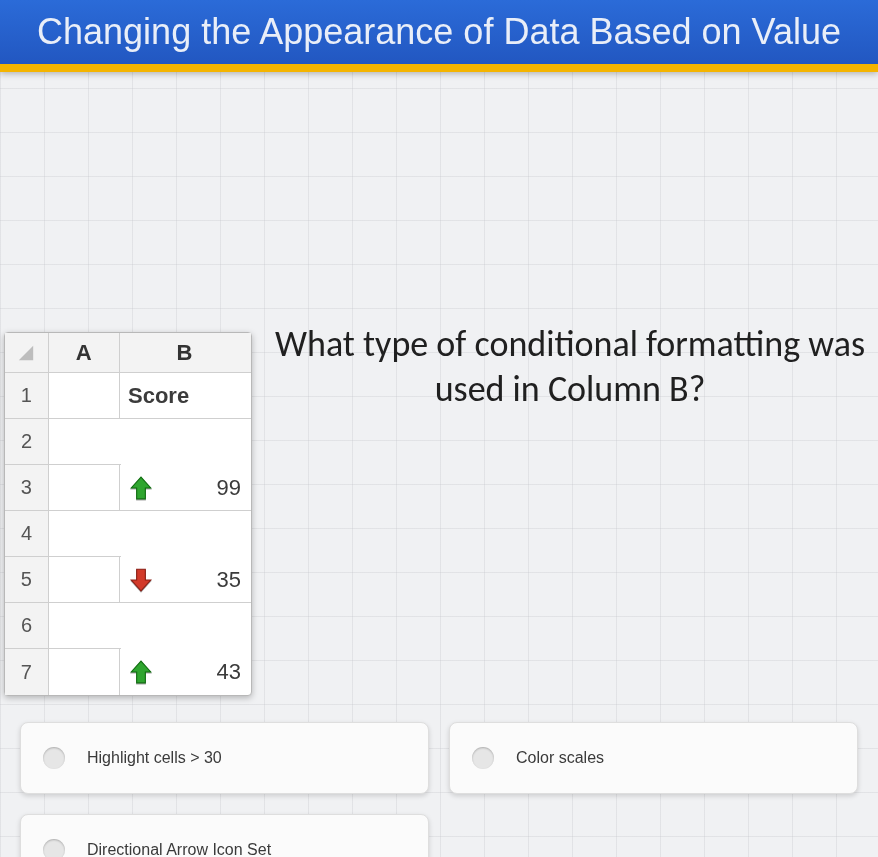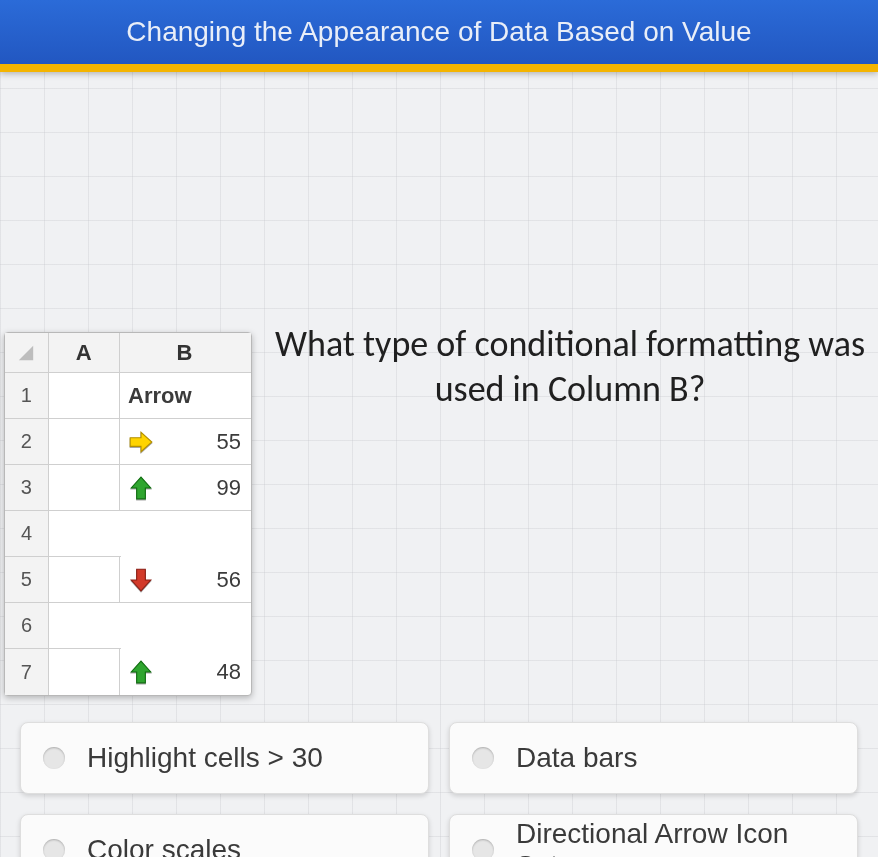--- a/index.html
+++ b/index.html
@@ -11,21 +11,21 @@
       linear-gradient(90deg, rgba(200,200,205,0.35) 1px, transparent 1px);
     background-size: 44px 44px;
   }
   .header {
     background: linear-gradient(180deg, #2b6bd8 0%, #2257c1 100%);
     height: 72px;
     display: flex;
     align-items: center;
     justify-content: center;
     color: #e9eef8;
-    font-size: 28px;
+    font-size: 36px;
     font-weight: 500;
     border-bottom: 8px solid #f4b400;
     box-shadow: 0 2px 6px rgba(0,0,0,0.25);
   }
   .content {
     position: relative;
     width: 100%;
     height: calc(100% - 80px);
   }
   .sheet {
@@ -84,21 +84,21 @@
   }
   .answer {
     background: #fbfbfb;
     border: 1px solid #dedede;
     border-radius: 8px;
     box-shadow: 0 2px 5px rgba(0,0,0,0.15);
     height: 72px;
     display: flex;
     align-items: center;
     padding: 0 22px;
-    font-size: 28px;
+    font-size: 16px;
     color: #3a3a3a;
     cursor: pointer;
   }
   .radio {
     width: 22px; height: 22px; border-radius: 50%;
     background: #e6e6e6;
     box-shadow: inset 0 1px 2px rgba(0,0,0,0.25);
     margin-right: 22px;
     flex-shrink: 0;
   }
@@ -119,34 +119,26 @@
             <path d="M18 2 L18 18 L2 18 Z" fill="#bdbdbd"></path>
           </svg>
       </div>
       <div class="cell col-a col-hdr">A</div>
       <div class="cell col-b col-hdr">B</div>
     </div>
 
     <div class="sheet-row">
       <div class="cell row-hdr">1</div>
       <div class="cell col-a"></div>
-      <div class="cell col-b score-label">Arrow</div>
+      <div class="cell col-b score-label">Score</div>
     </div>
 
     <div class="sheet-row">
       <div class="cell row-hdr">2</div>
       <div class="cell col-a"></div>
-      <div class="cell col-b data">
-        <span class="icon-wrap">
-          <svg viewBox="0 0 24 24">
-              <path d="M2 8 H12 V3 L22 12 L12 21 V16 H2 Z" fill="#ffd400" stroke="#b38f00" stroke-width="1"></path>
-            </svg>
-        </span>
-        <span>55</span>
-      </div>
     </div>
 
     <div class="sheet-row">
       <div class="cell row-hdr">3</div>
       <div class="cell col-a"></div>
       <div class="cell col-b data">
         <span class="icon-wrap">
           <svg viewBox="0 0 24 24">
               <path d="M8 22 V12 H3 L12 2 L21 12 H16 V22 Z" fill="#2fa52f" stroke="#0f6d0f" stroke-width="1"></path>
             </svg>
@@ -162,56 +154,52 @@
 
     <div class="sheet-row">
       <div class="cell row-hdr">5</div>
       <div class="cell col-a"></div>
       <div class="cell col-b data">
         <span class="icon-wrap">
           <svg viewBox="0 0 24 24">
               <path d="M8 2 V12 H3 L12 22 L21 12 H16 V2 Z" fill="#d23a2a" stroke="#8b1f15" stroke-width="1"></path>
             </svg>
         </span>
-        <span>56</span>
+        <span>35</span>
       </div>
     </div>
 
     <div class="sheet-row">
       <div class="cell row-hdr">6</div>
       <div class="cell col-a"></div>
     </div>
 
     <div class="sheet-row">
       <div class="cell row-hdr">7</div>
       <div class="cell col-a"></div>
       <div class="cell col-b data">
         <span class="icon-wrap">
           <svg viewBox="0 0 24 24">
               <path d="M8 22 V12 H3 L12 2 L21 12 H16 V22 Z" fill="#2fa52f" stroke="#0f6d0f" stroke-width="1"></path>
             </svg>
         </span>
-        <span>48</span>
+        <span>43</span>
       </div>
     </div>
   </div>
 
   <div class="question">What type of conditional formatting was used in Column B?</div>
 
   <div class="answers">
     <div class="answer">
       <span class="radio"></span>
       <span>Highlight cells &gt; 30</span>
     </div>
     <div class="answer">
       <span class="radio"></span>
-      <span>Data bars</span>
-    </div>
-    <div class="answer">
-      <span class="radio"></span>
       <span>Color scales</span>
     </div>
     <div class="answer">
       <span class="radio"></span>
       <span>Directional Arrow Icon Set</span>
     </div>
   </div>
 
 </div>
 

